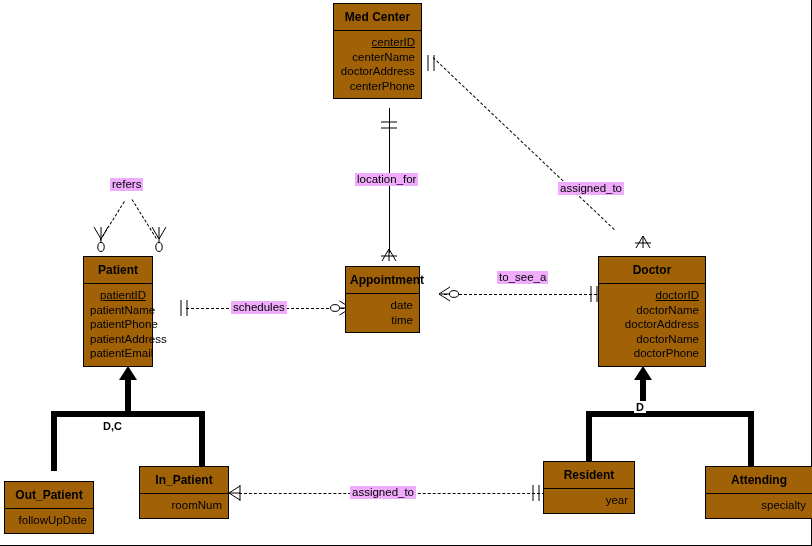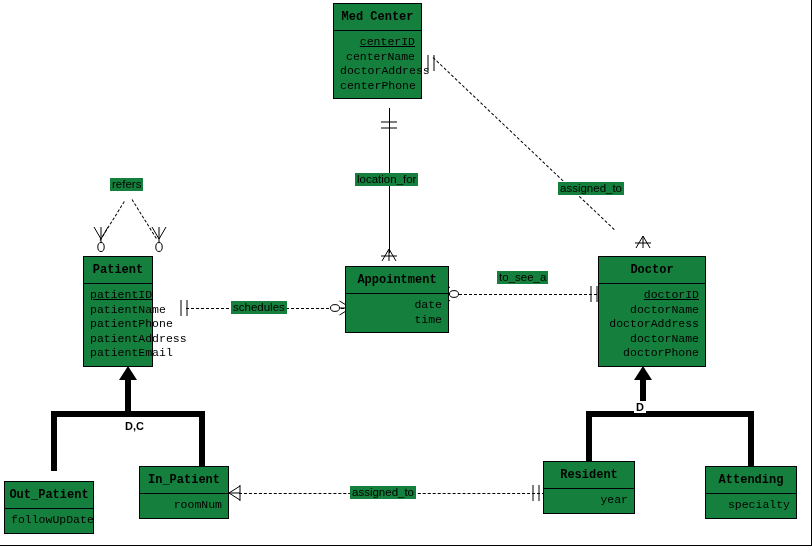--- a/index.html
+++ b/index.html
@@ -35,22 +35,21 @@
     height: 1px;
     width: 812px;
     background: #000000;
   }
 
   
   .entity {
     position: absolute;
     box-sizing: border-box;
     border: 1px solid #000000;
-    background: #15803d;
-    font-family: Liberation Mono, monospace;
+    background: #a16207;
   }
   .entity .ent-name {
     box-sizing: border-box;
     text-align: center;
     font-weight: bold;
     font-size: 12px;
     line-height: 14px;
     padding: 6px 4px 6px 4px;
     border-bottom: 1px solid #000000;
     white-space: nowrap;
@@ -84,21 +83,21 @@
   .thick {
     position: absolute;
     background: #000000;
   }
 
   
   .rel-label {
     position: absolute;
     font-size: 11.5px;
     line-height: 13px;
-    background: #15803d;
+    background: #f0abfc;
     padding: 0 2px;
     white-space: nowrap;
   }
   .gen-label {
     position: absolute;
     font-size: 11px;
     font-weight: bold;
     line-height: 12px;
     background: #ffffff;
     padding: 0 2px;
@@ -251,21 +250,21 @@
     </svg>
   </div>
 
   <div class="rel-label" style="left:110px; top:178px;">refers</div>
   <div class="rel-label" style="left:355px; top:173px;">location_for</div>
   <div class="rel-label" style="left:558px; top:182px;">assigned_to</div>
   <div class="rel-label" style="left:231px; top:301px;">schedules</div>
   <div class="rel-label" style="left:497px; top:271px;">to_see_a</div>
   <div class="rel-label" style="left:350px; top:486px;">assigned_to</div>
 
-  <div class="gen-label" style="left:123px; top:420px;">D,C</div>
+  <div class="gen-label" style="left:101px; top:420px;">D,C</div>
   <div class="gen-label" style="left:634px; top:401px;">D</div>
 
   <div class="entity" style="left:333px; top:3px; width:89px;">
     <div class="ent-name">Med Center</div>
     <div class="ent-attrs">
       <div class="attr pk">centerID</div>
       <div class="attr">centerName</div>
       <div class="attr">doctorAddress</div>
       <div class="attr">centerPhone</div>
     </div>
@@ -275,21 +274,21 @@
     <div class="ent-name">Patient</div>
     <div class="ent-attrs">
       <div class="attr pk">patientID</div>
       <div class="attr">patientName</div>
       <div class="attr">patientPhone</div>
       <div class="attr">patientAddress</div>
       <div class="attr">patientEmail</div>
     </div>
   </div>
 
-  <div class="entity" style="left:345px; top:266px; width:104px;">
+  <div class="entity" style="left:345px; top:266px; width:75px;">
     <div class="ent-name">Appointment</div>
     <div class="ent-attrs">
       <div class="attr">date</div>
       <div class="attr">time</div>
     </div>
   </div>
 
   <div class="entity" style="left:598px; top:256px; width:108px;">
     <div class="ent-name">Doctor</div>
     <div class="ent-attrs">
@@ -315,20 +314,20 @@
     </div>
   </div>
 
   <div class="entity" style="left:543px; top:461px; width:92px;">
     <div class="ent-name">Resident</div>
     <div class="ent-attrs">
       <div class="attr">year</div>
     </div>
   </div>
 
-  <div class="entity" style="left:705px; top:466px; width:92px;">
+  <div class="entity" style="left:705px; top:466px; width:108px;">
     <div class="ent-name">Attending</div>
     <div class="ent-attrs">
       <div class="attr">specialty</div>
     </div>
   </div>
 
 </div>
 
 </body></html>

